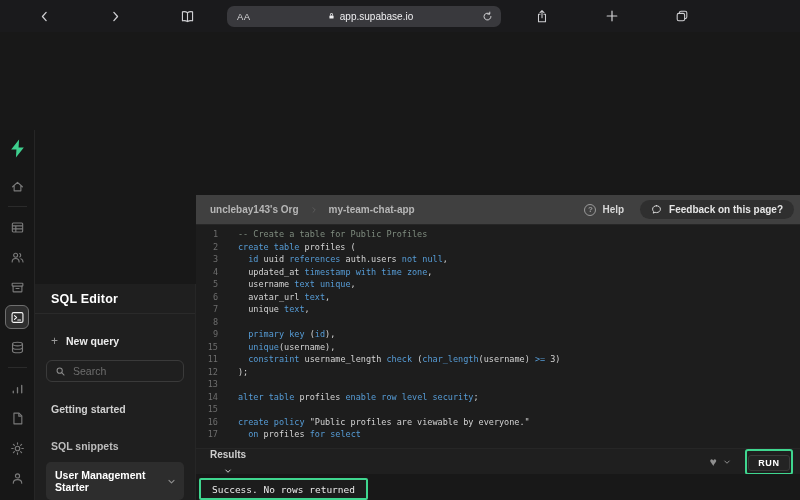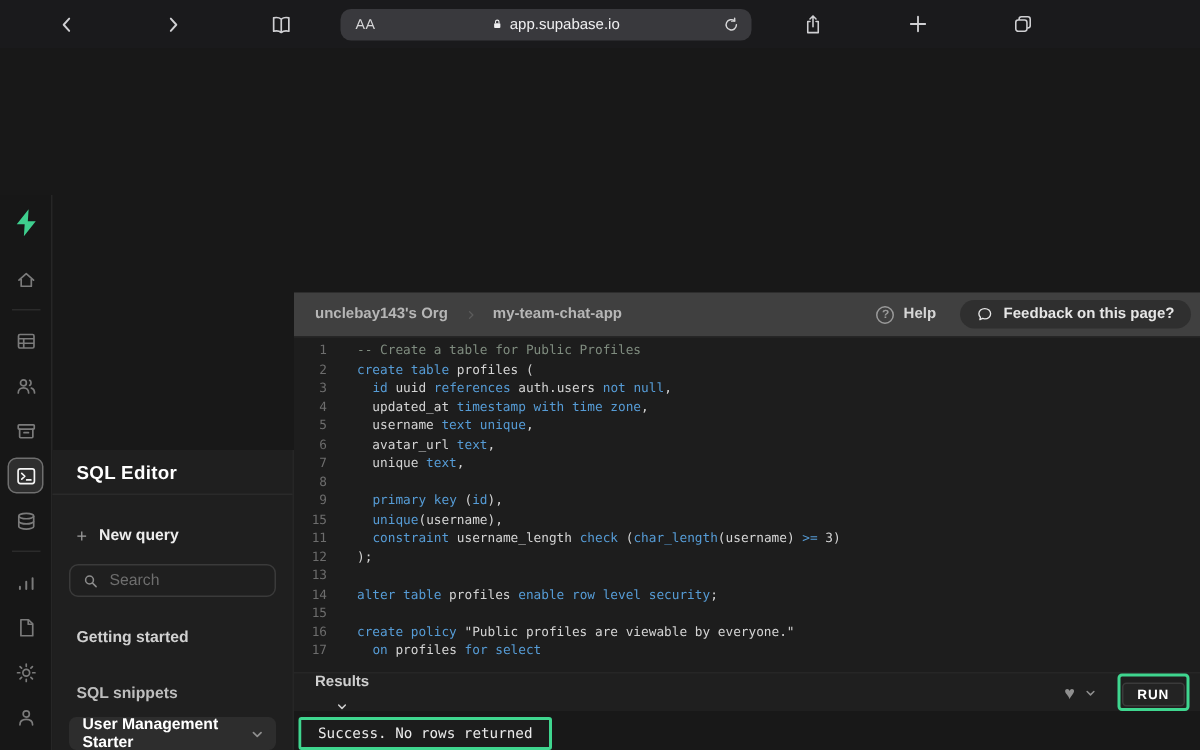--- a/index.html
+++ b/index.html
@@ -34,21 +34,21 @@
   .panel-header { height:30px; border-bottom:1px solid #2a2a2a; display:flex; align-items:center; padding-left:16px; color:#fff; font-size:12.5px; font-weight:700; letter-spacing:.2px; }
   .panel-body { padding:0 11px; }
   .new-query { margin-top:20px; display:flex; align-items:center; gap:8px; background:none; border:none; color:#ededed; font-size:10.5px; font-weight:700; cursor:pointer; padding-left:5px; }
   .new-query .plus { color:#9a9a9a; font-size:12px; font-weight:400; }
   .search-box { margin-top:12px; height:22px; border:1px solid #3a3a3a; border-radius:6px; display:flex; align-items:center; gap:7px; padding:0 8px; color:#8c8c8c; }
   .search-box input { background:transparent; border:none; outline:none; color:#bdbdbd; font-size:10.5px; width:100px; font-family:inherit; }
   .search-box input::placeholder { color:#6e6e6e; }
   .side-label { margin-top:21px; padding-left:5px; color:#d0d0d0; font-size:10.5px; font-weight:700; }
   .side-item { margin-top:11px; padding-left:5px; color:#f0f0f0; font-size:10.5px; font-weight:700; cursor:pointer; }
   .snippets-label { margin-top:25px; color:#bdbdbd; }
-  .snippet-selected { margin-top:10px; height:22px; background:#2d2d2d; border-radius:5px; display:flex; align-items:center; justify-content:space-between; padding:0 8px 0 9px; color:#fff; font-size:10.5px; font-weight:700; cursor:pointer; }
+  .snippet-selected { margin-top:10px; height:38px; background:#2d2d2d; border-radius:5px; display:flex; align-items:center; justify-content:space-between; padding:0 8px 0 9px; color:#fff; font-size:10.5px; font-weight:700; cursor:pointer; }
   .snippet-selected .chev { color:#8f8f8f; }
 
   
   .main { flex:1; display:flex; flex-direction:column; background:#1d1d1d; min-width:0; }
   .main-header { height:30px; background:#404040; border-bottom:1px solid #262626; display:flex; align-items:center; justify-content:space-between; padding:0 6px 0 14px; }
   .crumbs { display:flex; align-items:center; gap:11px; }
   .crumb { color:#b6b6b6; font-size:10px; font-weight:700; cursor:pointer; }
   .crumb-sep { color:#5c5c5c; font-size:9px; }
   .header-actions { display:flex; align-items:center; gap:16px; }
   .help-btn { display:flex; align-items:center; gap:6px; background:none; border:none; color:#d6d6d6; font-size:10px; font-weight:700; cursor:pointer; }

